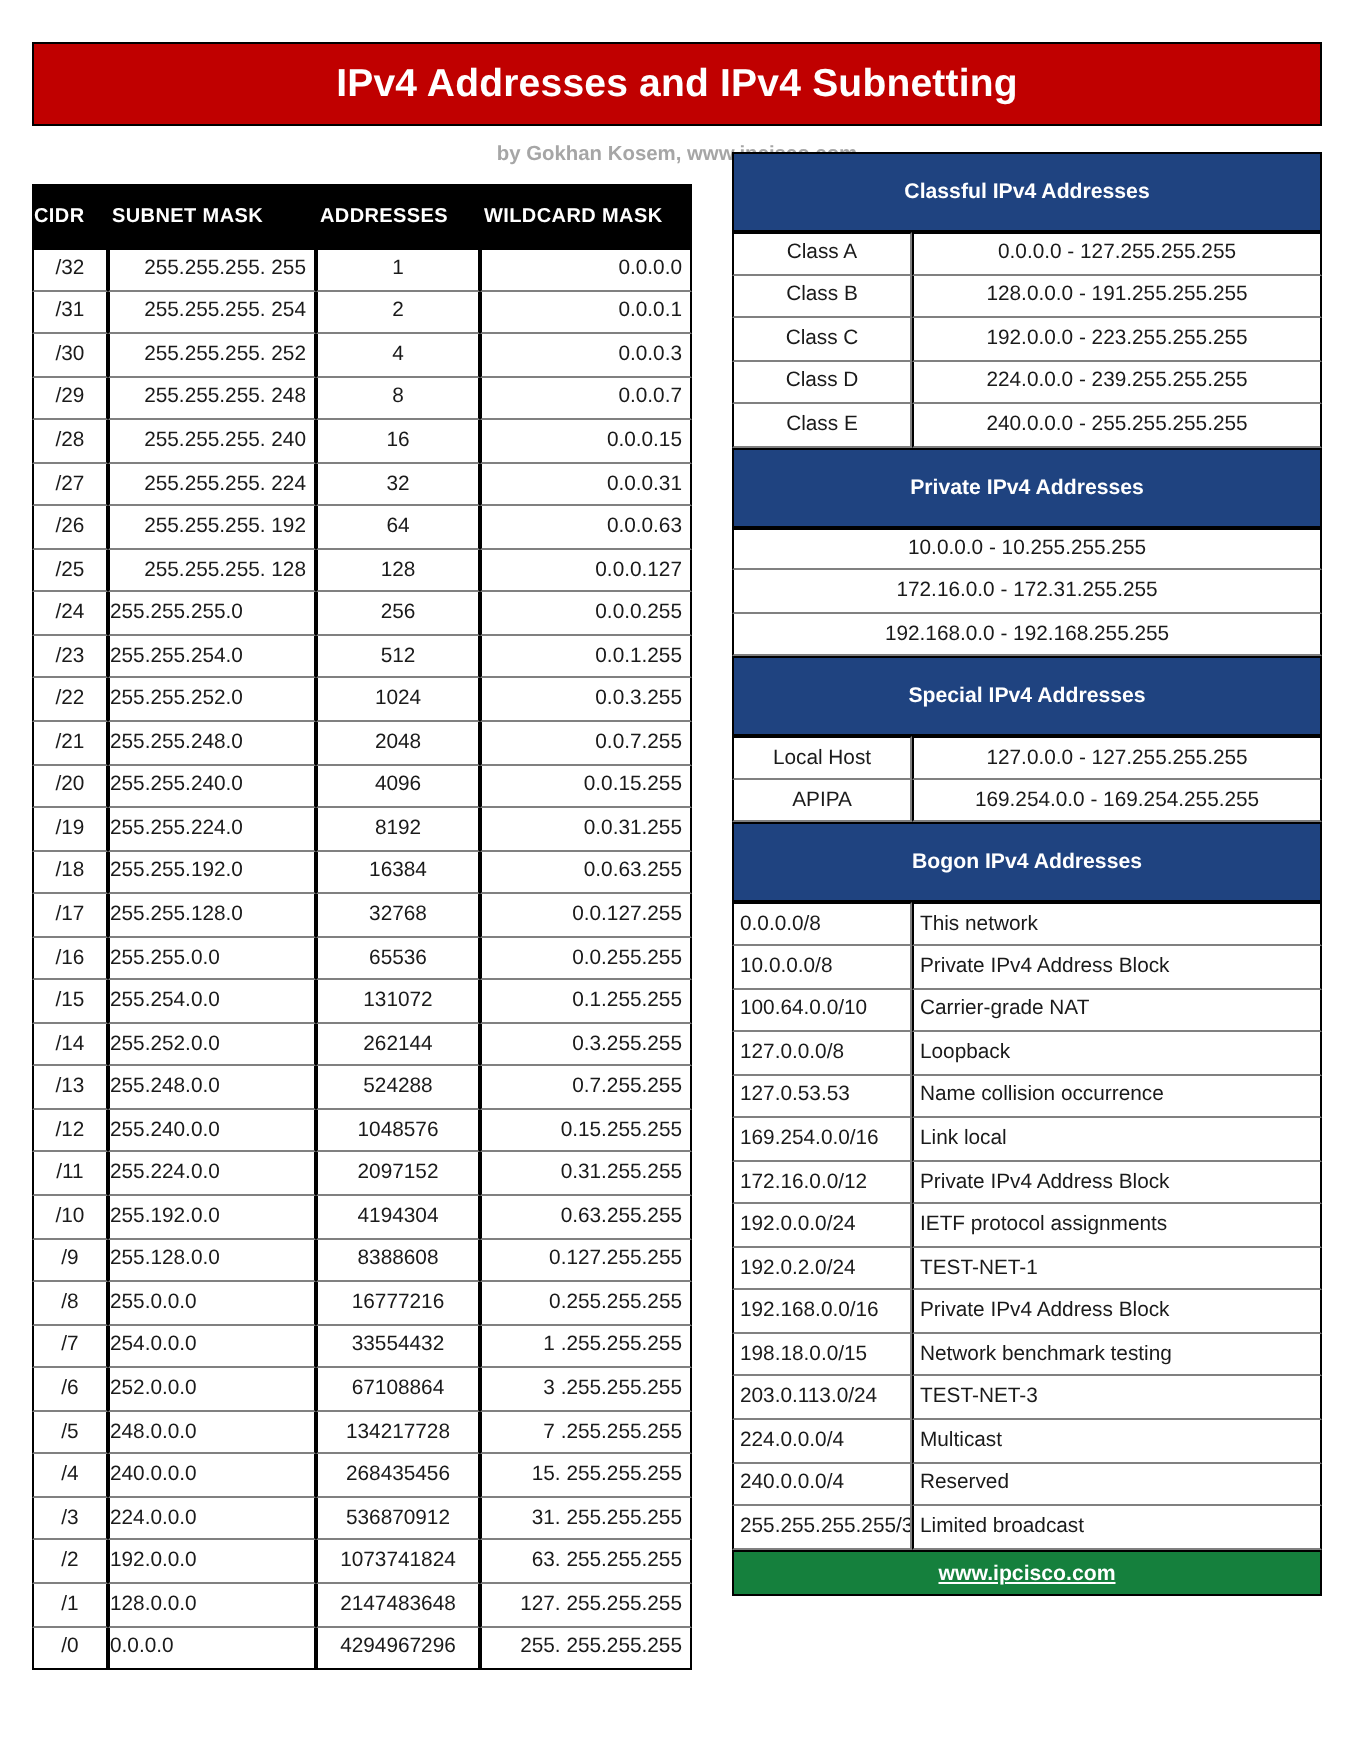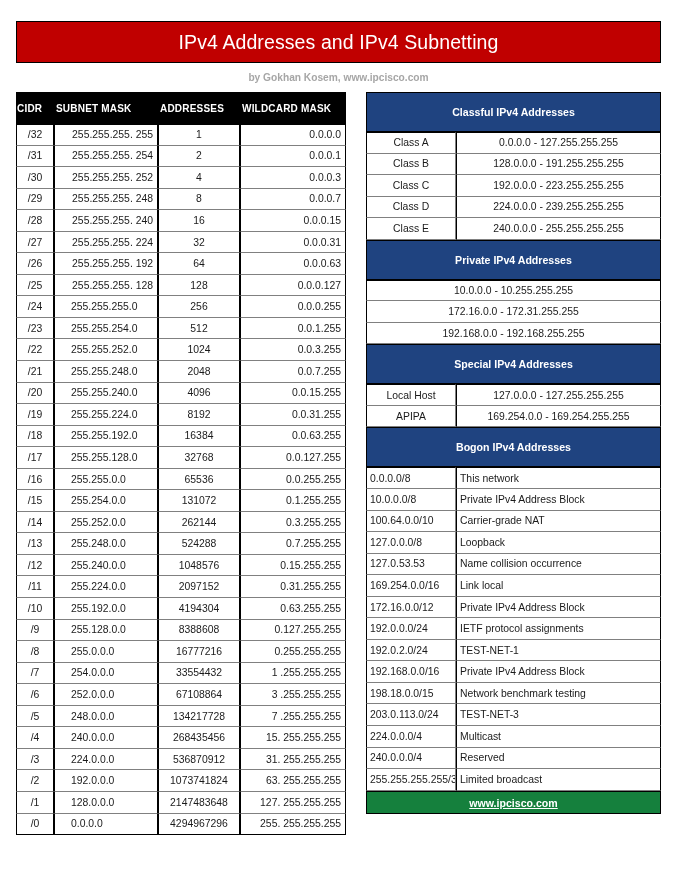--- a/index.html
+++ b/index.html
@@ -21,21 +21,21 @@
     position: absolute;
     left: 16px; top: 21px;
     width: 645px; height: 42px;
     background: #C00000;
     border: 1.6px solid #000000;
     display: flex; align-items: center; justify-content: center;
   }
   #title-banner .title-text {
     color: #ffffff;
     font-size: 19.5px;
-    font-weight: normal;
+    font-weight: bold;
     letter-spacing: .1px;
   }
 
   
   #byline {
     position: absolute;
     left: 0; top: 72px; width: 677px;
     text-align: center;
     color: #a6a6a6;
     font-size: 10.2px;
@@ -76,28 +76,28 @@
     border-bottom: 1px solid #808080;
     border-left: 1.6px solid #000000;
     border-right: 1.6px solid #000000;
     background: #ffffff;
     white-space: nowrap;
     overflow: hidden;
   }
   #left-table tr.first td.c { border-top: 1.8px solid #000000; }
   #left-table tr.last  td.c { border-bottom: 1.8px solid #000000; }
   #left-table td.cidr { text-align: center; }
-  #left-table td.mask { padding-left: 16px; text-align: left; }
+  #left-table td.mask { padding-left: 0; text-align: left; }
   #left-table td.mask.r { text-align: right; padding-right: 4px; padding-left: 0; }
   #left-table td.addr { text-align: center; }
   #left-table td.wild { text-align: right; padding-right: 4px; }
 
   
   #right-table {
-    left: 366px; top: 92px;
+    left: 366px; top: 76px;
     width: 295px;
   }
   #right-table td {
     vertical-align: middle;
     white-space: nowrap;
     overflow: hidden;
   }
   #right-table td.sect {
     height: 40px;
     background: #1F4380;

